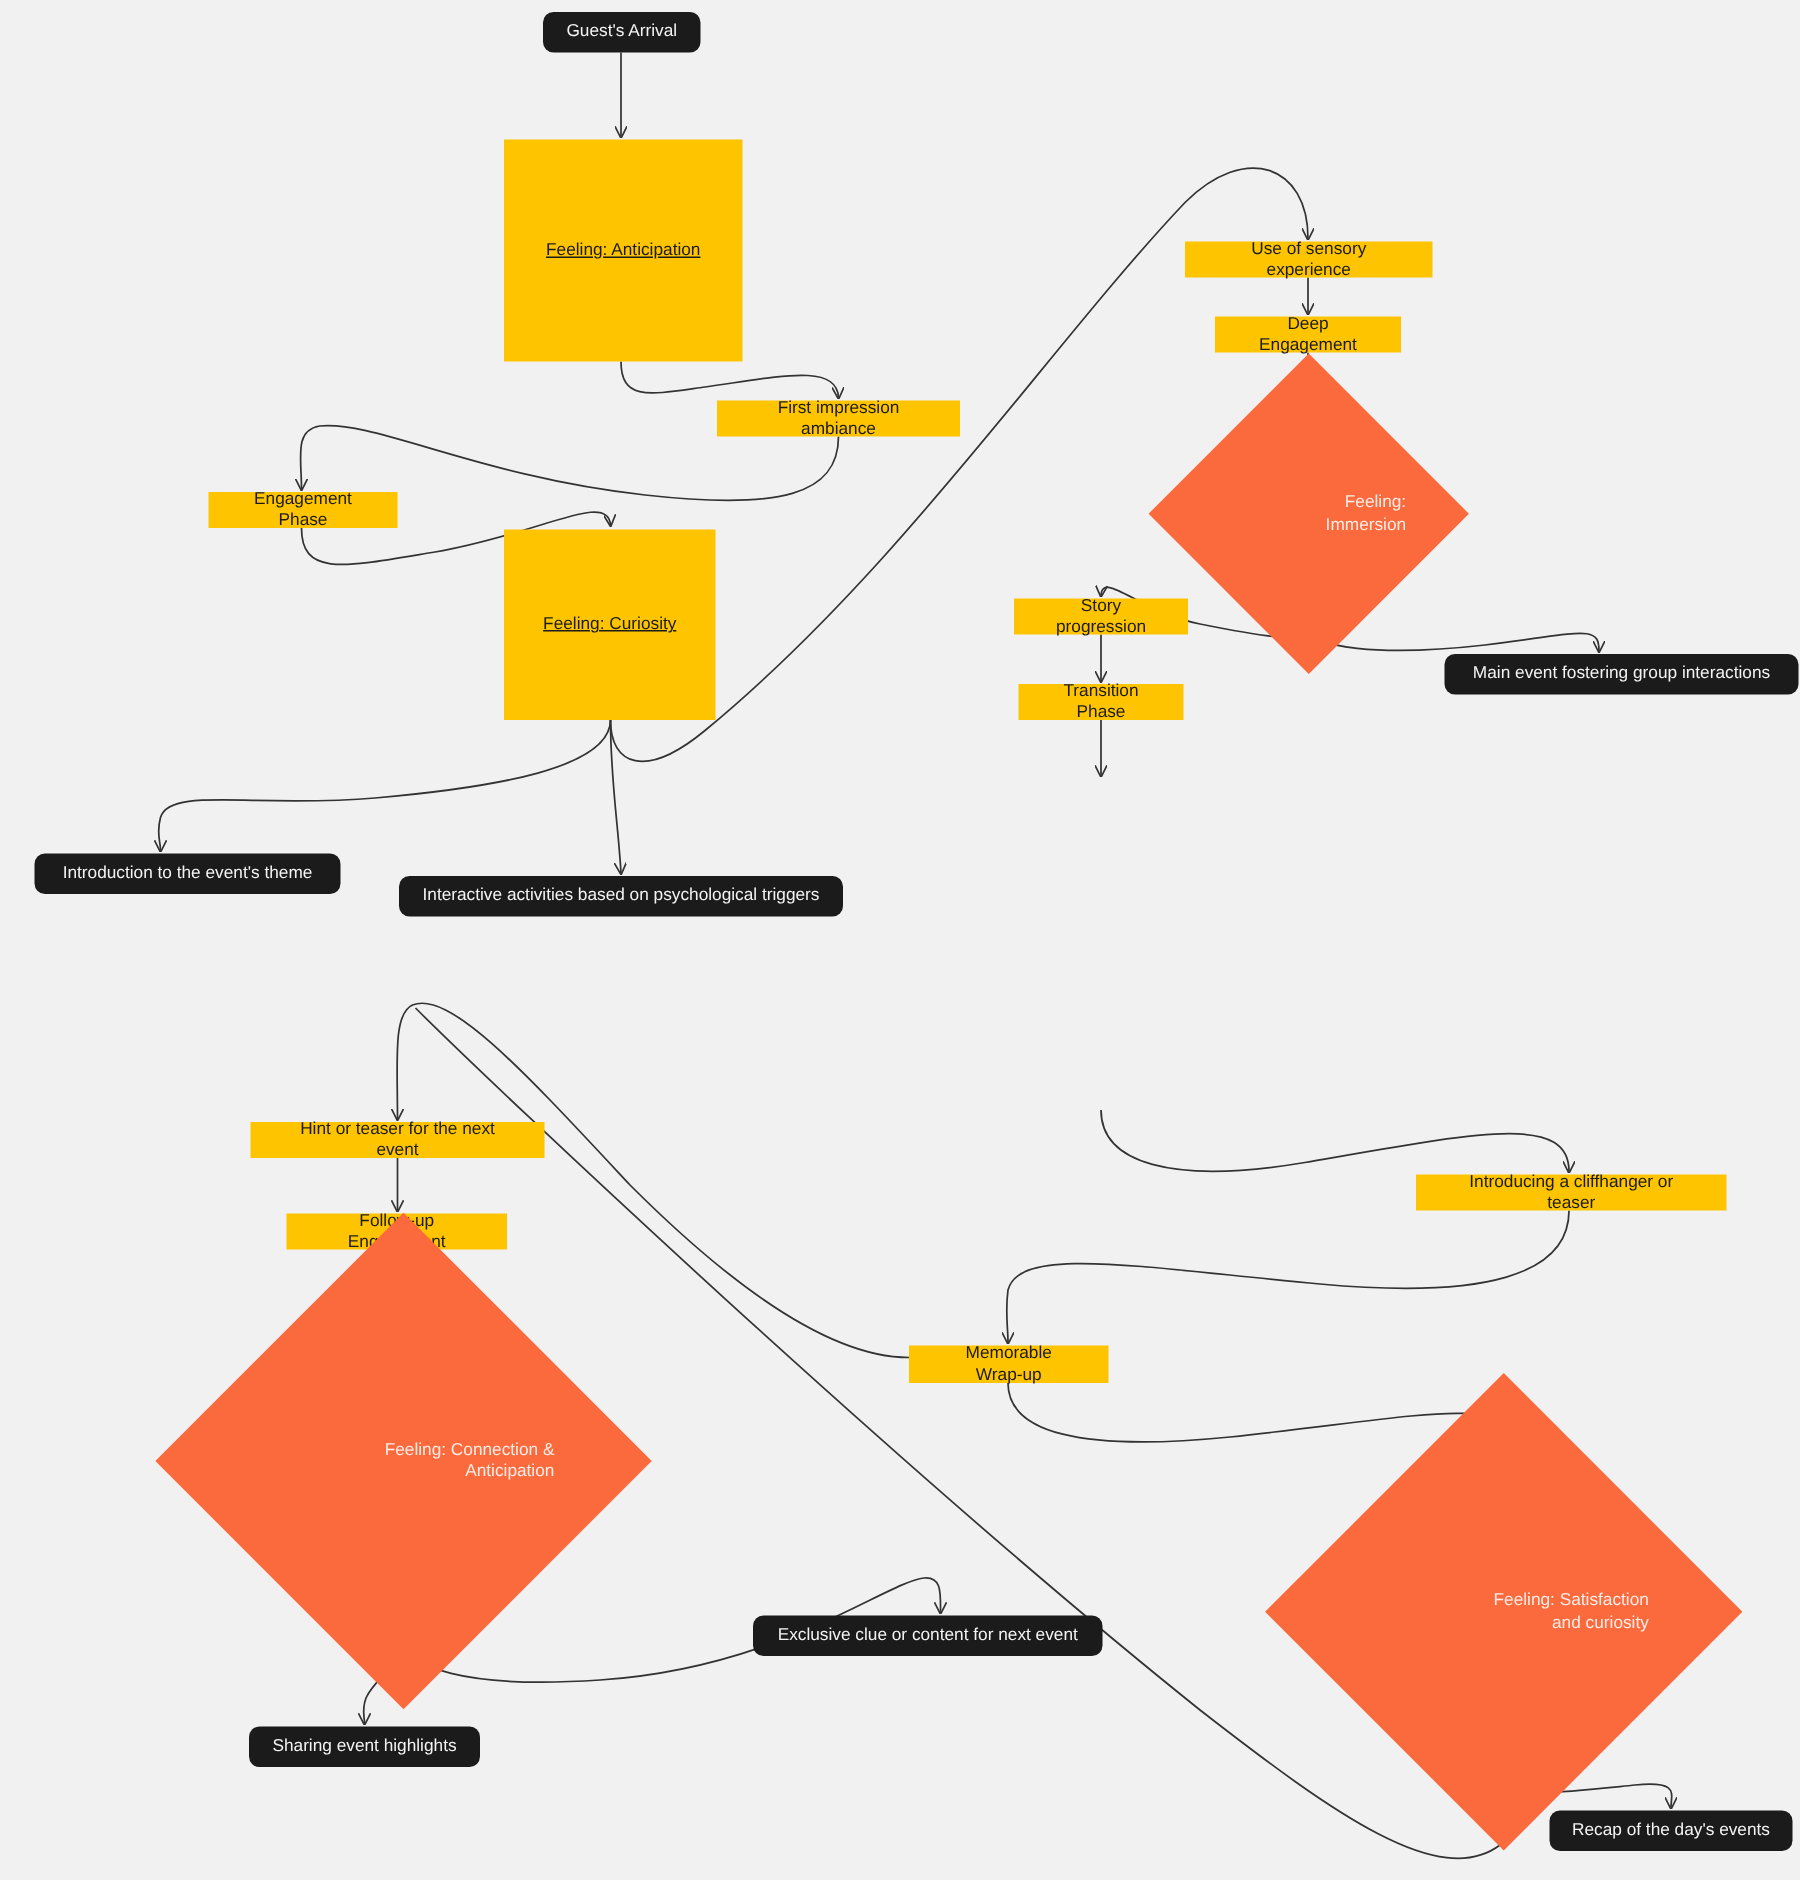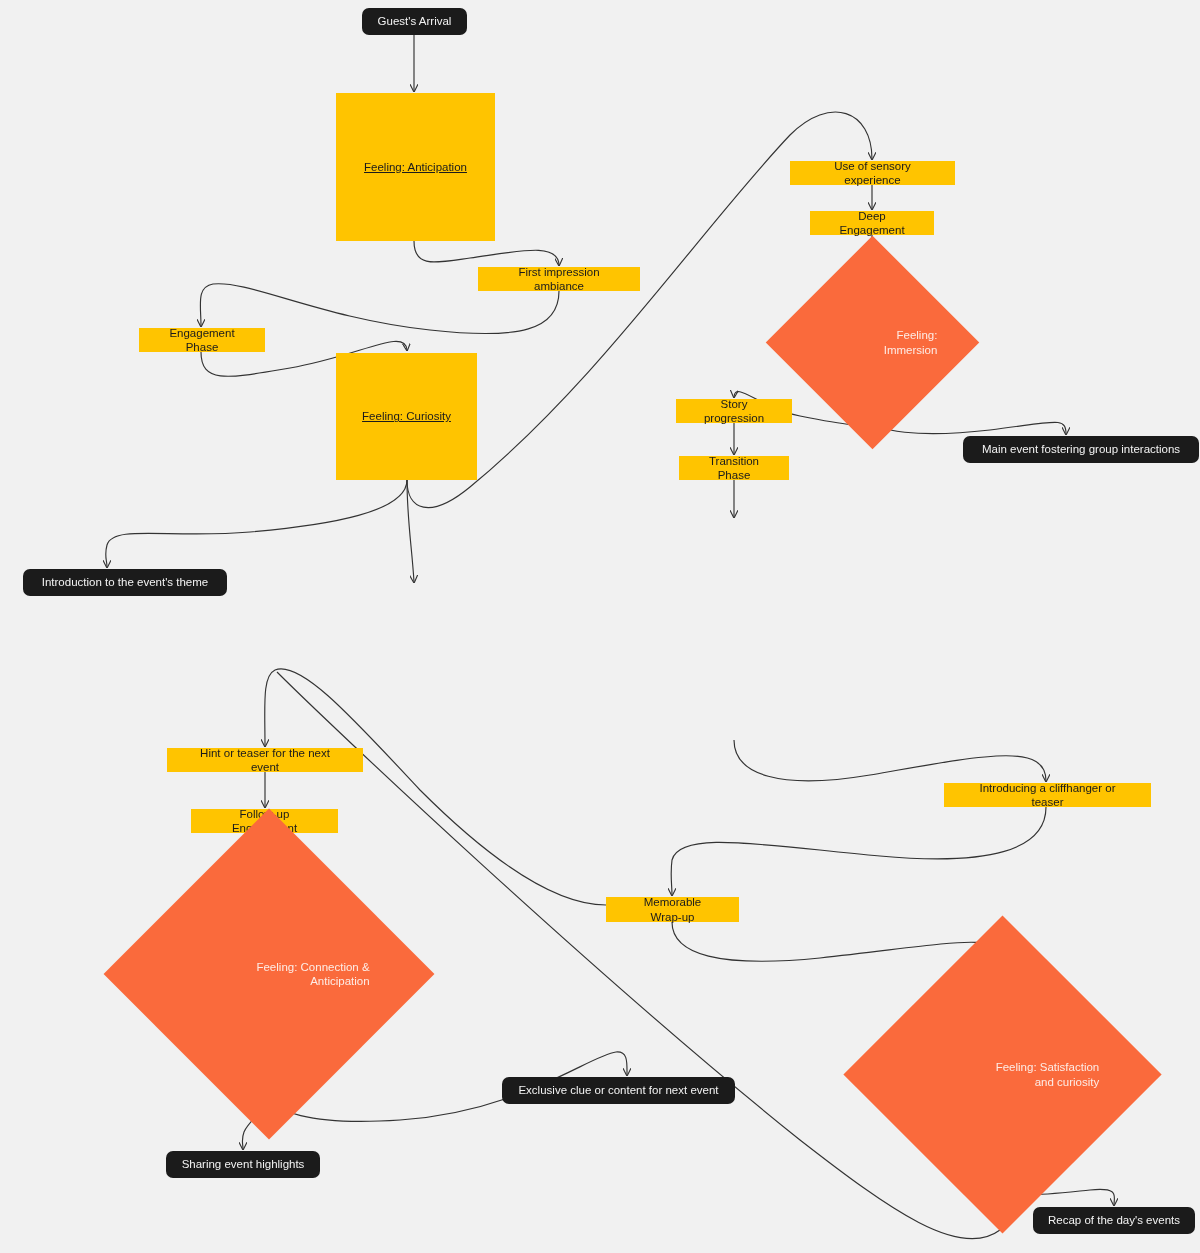--- a/index.html
+++ b/index.html
@@ -152,20 +152,23 @@
   </div>
 
   <div class="node square" style="left:336px; top:353px; width:141px; height:127px;">
     <span>Feeling: Curiosity</span>
   </div>
 
   <div class="node pill" style="left:23px; top:569px; width:204px; height:27px;">
     <span>Introduction to the event's theme</span>
   </div>
 
+  <div class="node pill" style="left:266px; top:584px; width:296px; height:27px;">
+    <span>Interactive activities based on psychological triggers</span>
+  </div>
 
   <div class="node bar" style="left:790px; top:161px; width:165px; height:24px;">
     <span>Use of sensory experience</span>
   </div>
 
   <div class="node bar" style="left:810px; top:211px; width:124px; height:24px;">
     <span>Deep Engagement</span>
   </div>
 
   <div class="node diamond" style="left:797px; top:267px; width:151px; height:151px;">

